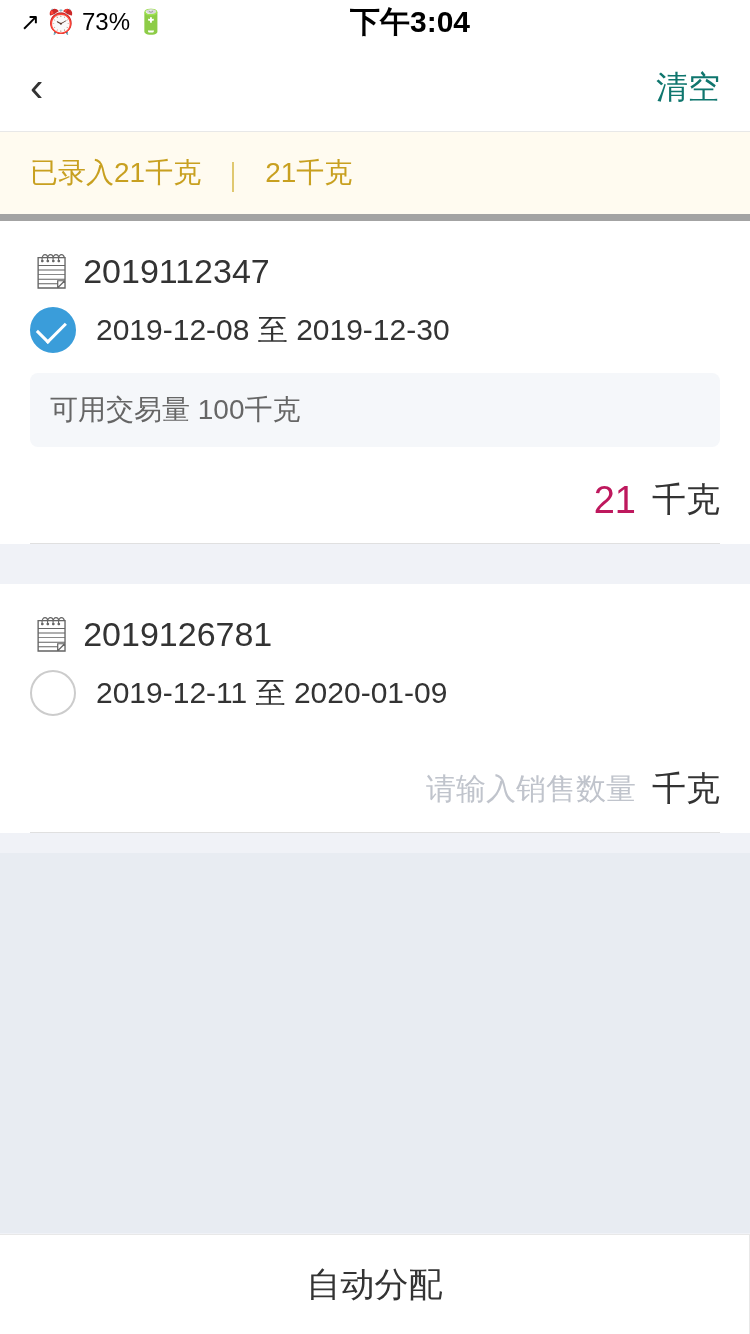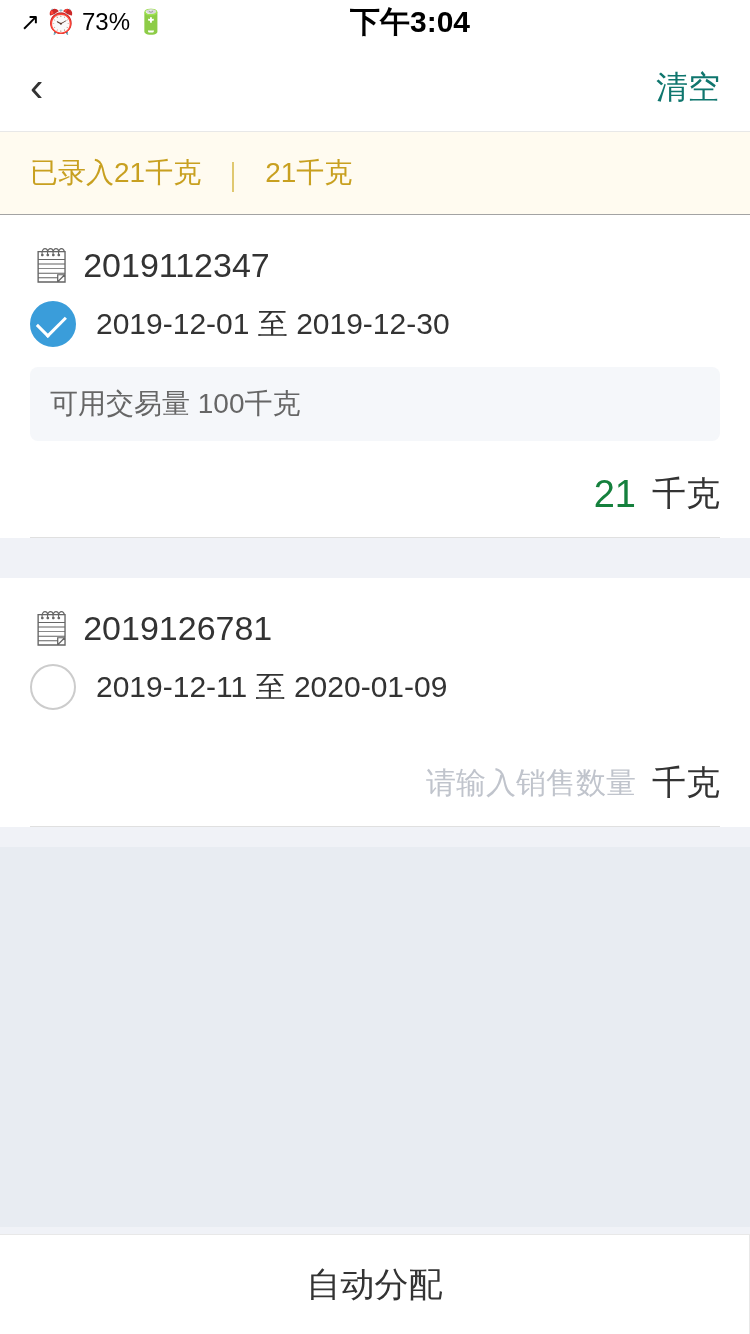--- a/index.html
+++ b/index.html
@@ -71,21 +71,21 @@
       cursor: pointer;
     }
 
     
     .info-bar {
       background: #fffbf0;
       padding: 22px 30px;
       display: flex;
       align-items: flex-end;
       gap: 31px;
-      border-bottom: 1px solid #a3a3a3;
+      border-bottom: 7px solid #a3a3a3;
     }
     .info-text {
       font-size: 28px;
       color: #c8a020;
     }
     .info-divider {
       width: 2px;
       height: 30px;
       background: #e0c870;
     }
@@ -167,21 +167,21 @@
     
     .quantity-row {
       display: flex;
       align-items: center;
       justify-content: flex-end;
       padding: 30px 30px 0 30px;
       background: #fff;
     }
     .quantity-value {
       font-size: 38px;
-      color: #15803d;
+      color: #be185d;
       font-weight: 500;
     }
     .quantity-unit {
       font-size: 34px;
       color: #333;
       margin-left: 16px;
     }
 
     .quantity-underline {
       margin: 20px 30px;
@@ -286,21 +286,21 @@
 </div>
 
 <div class="card">
   <div class="batch-item">
     <div class="batch-header">
       <span class="batch-icon">🗒</span>
       <span class="batch-id">2019112347</span>
     </div>
     <div class="batch-date-row">
       <div class="radio-circle checked"></div>
-      <span class="batch-date">2019-12-01 至 2019-12-30</span>
+      <span class="batch-date">2019-12-08 至 2019-12-30</span>
     </div>
     <div class="batch-available">可用交易量 100千克</div>
   </div>
   <div class="quantity-row">
     <span class="quantity-value">21</span>
     <span class="quantity-unit">千克</span>
   </div>
   <div class="quantity-underline"></div>
 </div>
 

